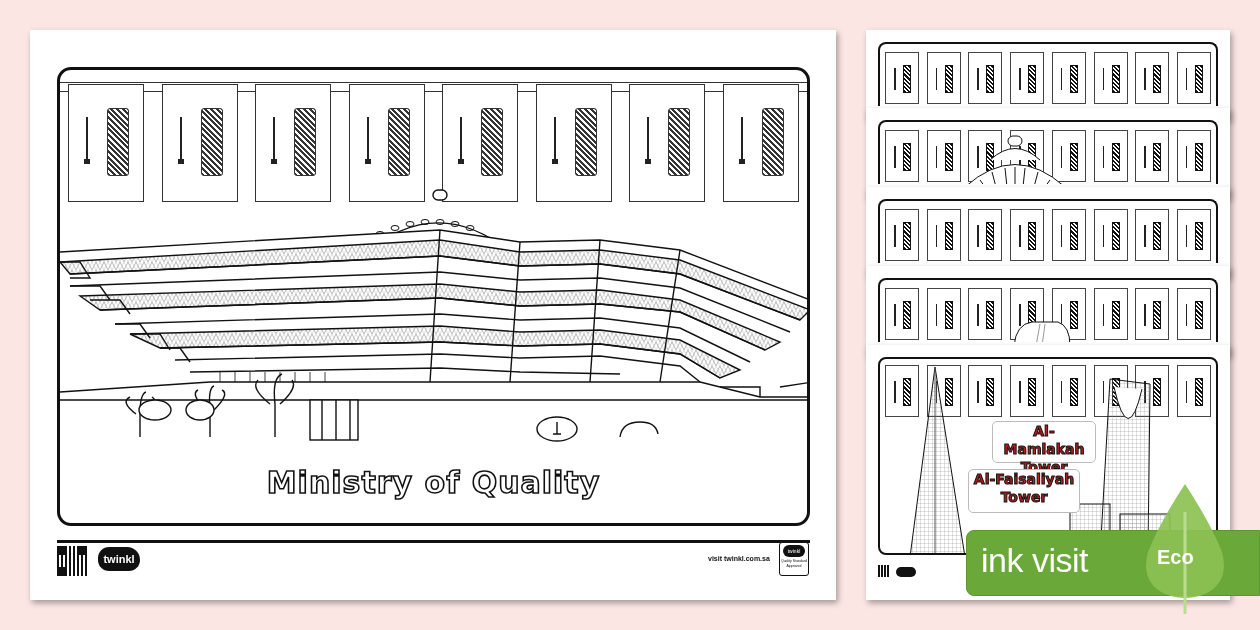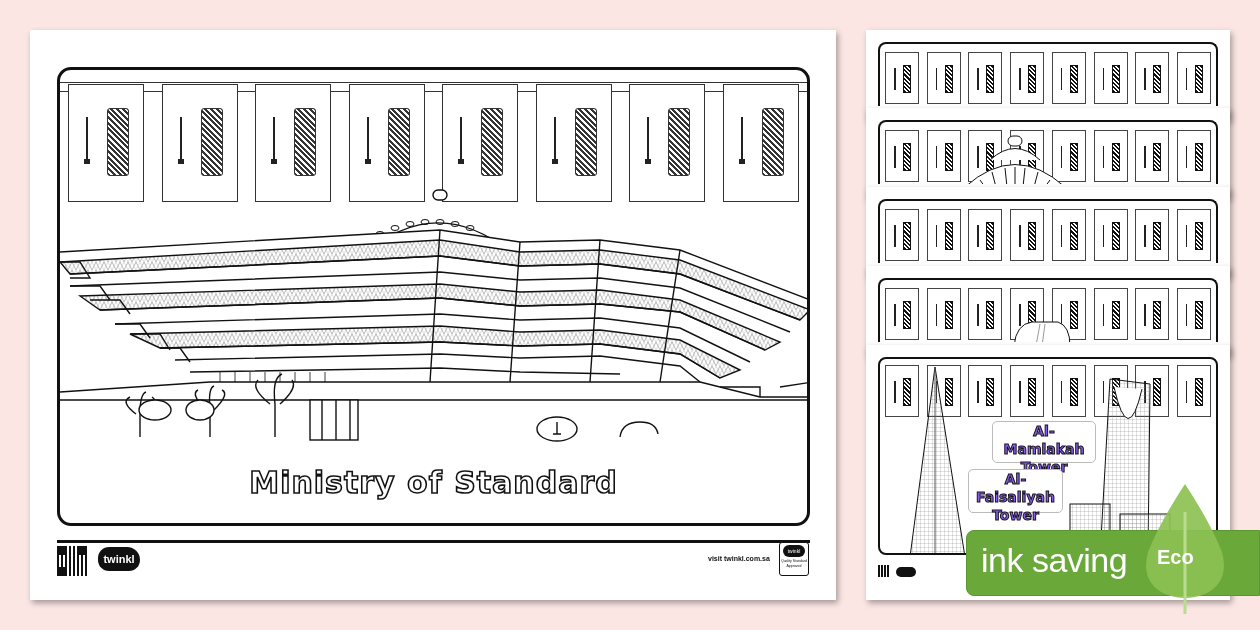--- a/index.html
+++ b/index.html
@@ -45,21 +45,21 @@
   .stack-sheet { left: 866px; width: 364px; }
   .mini-frame { position: absolute; left: 12px; right: 12px; top: 12px; height: 64px; border: 2px solid #111; border-bottom: none; border-radius: 8px 8px 0 0; overflow: hidden; }
   .mini-flags { position: absolute; left: 5px; right: 5px; top: 8px; display: flex; justify-content: space-between; }
   .mini-flag { width: 34px; height: 52px; border: 1px solid #444; position: relative; background: #fff; }
   .mini-flag .s { position: absolute; left: 8px; top: 15px; width: 1.5px; height: 22px; background: #222; }
   .mini-flag .c { position: absolute; left: 17px; top: 12px; width: 8px; height: 28px; background: repeating-linear-gradient(45deg,#111 0 1.5px,#fff 1.5px 3px); border: 1px solid #111; }
 
   .last-frame { position: absolute; left: 12px; right: 12px; top: 12px; height: 198px; border: 2px solid #111; border-radius: 8px; overflow: hidden; }
 
   .tower-label { position: absolute; background: #fff; border: 1px solid #bbb; border-radius: 5px; text-align: center;
-    font-family: "DejaVu Sans", sans-serif; font-weight: bold; font-size: 14px; line-height: 18px; color: #8b5cf6; -webkit-text-stroke: 1px #111; }
+    font-family: "DejaVu Sans", sans-serif; font-weight: bold; font-size: 14px; line-height: 18px; color: #b91c1c; -webkit-text-stroke: 1px #111; }
 
   .mini-footer { position: absolute; left: 12px; top: 220px; width: 48px; height: 14px; }
 
   
   .eco-banner { position: absolute; left: 966px; top: 530px; width: 294px; height: 66px; background: #6aa83a; border-radius: 8px 0 0 8px; border: 1.5px solid #5b9630; }
   .eco-text { position: absolute; left: 14px; top: 10px; font-size: 34px; color: #fff; font-family: "Liberation Sans", sans-serif; letter-spacing: -0.5px; }
   .leaf { position: absolute; left: 1140px; top: 482px; width: 90px; height: 135px; }
   .eco-word { position: absolute; left: 1157px; top: 546px; font-size: 20px; font-weight: bold; color: #fff; }
 </style>
 </head>
@@ -151,21 +151,21 @@
       <ellipse cx="95" cy="228" rx="16" ry="10" fill="#fff"></ellipse>
       <ellipse cx="140" cy="228" rx="14" ry="10" fill="#fff"></ellipse>
       <rect x="250" y="218" width="48" height="40" fill="#fff"></rect>
       <path d="M262 218 L262 258 M276 218 L276 258 M290 218 L290 258"></path>
       <ellipse cx="497" cy="247" rx="20" ry="12" fill="#fff"></ellipse>
       <path d="M497 240 L497 252 M493 252 L501 252"></path>
       <path d="M560 255 Q562 240 580 240 Q596 240 598 252"></path>
       <path d="M660 205 L700 205 L700 215 M720 205 L753 200"></path>
     </svg>
 
-    <div class="title">Ministry of Standard</div>
+    <div class="title">Ministry of Quality</div>
   </div>
 
   <div class="footer-line"></div>
   <div class="qr"></div>
   <div class="logo">twinkl</div>
   <div class="visit">visit twinkl.com.sa</div>
   <div class="badge">
     <div class="b-top">twinkl</div>
     <div class="b-txt">Quality Standard Approved</div>
   </div>
@@ -386,31 +386,31 @@
       <path d="M230 20 L270 25 L268 198 L220 198 Z" fill="url(#grid)"></path>
       <path d="M234 28 Q248 90 262 30" fill="#fff"></path>
 
       <rect x="190" y="145" width="40" height="53" fill="url(#grid)"></rect>
       <rect x="240" y="155" width="50" height="43" fill="url(#grid)"></rect>
     </svg>
     <div class="tower-label" style="left:112px;top:62px;width:104px;height:42px;">
       <div>Al-Mamlakah</div>
       <div>Tower</div>
     </div>
-    <div class="tower-label" style="left:88px;top:110px;width:95px;height:44px;">
+    <div class="tower-label" style="left:88px;top:110px;width:112px;height:44px;">
       <div>Al-Faisaliyah</div>
       <div>Tower</div>
     </div>
   </div>
   <div class="mini-footer">
     <span style="position:absolute;left:0;top:0;width:12px;height:12px;background:repeating-linear-gradient(90deg,#111 0 2px,#fff 2px 3px);"></span>
     <span style="position:absolute;left:18px;top:2px;width:20px;height:10px;background:#111;border-radius:5px;"></span>
   </div>
 </div>
 
 <div class="eco-banner">
-  <span class="eco-text">ink saving</span>
+  <span class="eco-text">ink visit</span>
 </div>
 <svg class="leaf" viewBox="0 0 90 135">
   <path d="M45 2 Q70 40 82 70 Q90 100 65 112 Q45 120 25 112 Q0 100 8 70 Q20 40 45 2 Z" fill="#8cc152" opacity="0.92"></path>
   <path d="M45 30 L45 132" stroke="#b9dc8f" stroke-width="3"></path>
 </svg>
 <span class="eco-word">Eco</span>
 
 </body></html>

